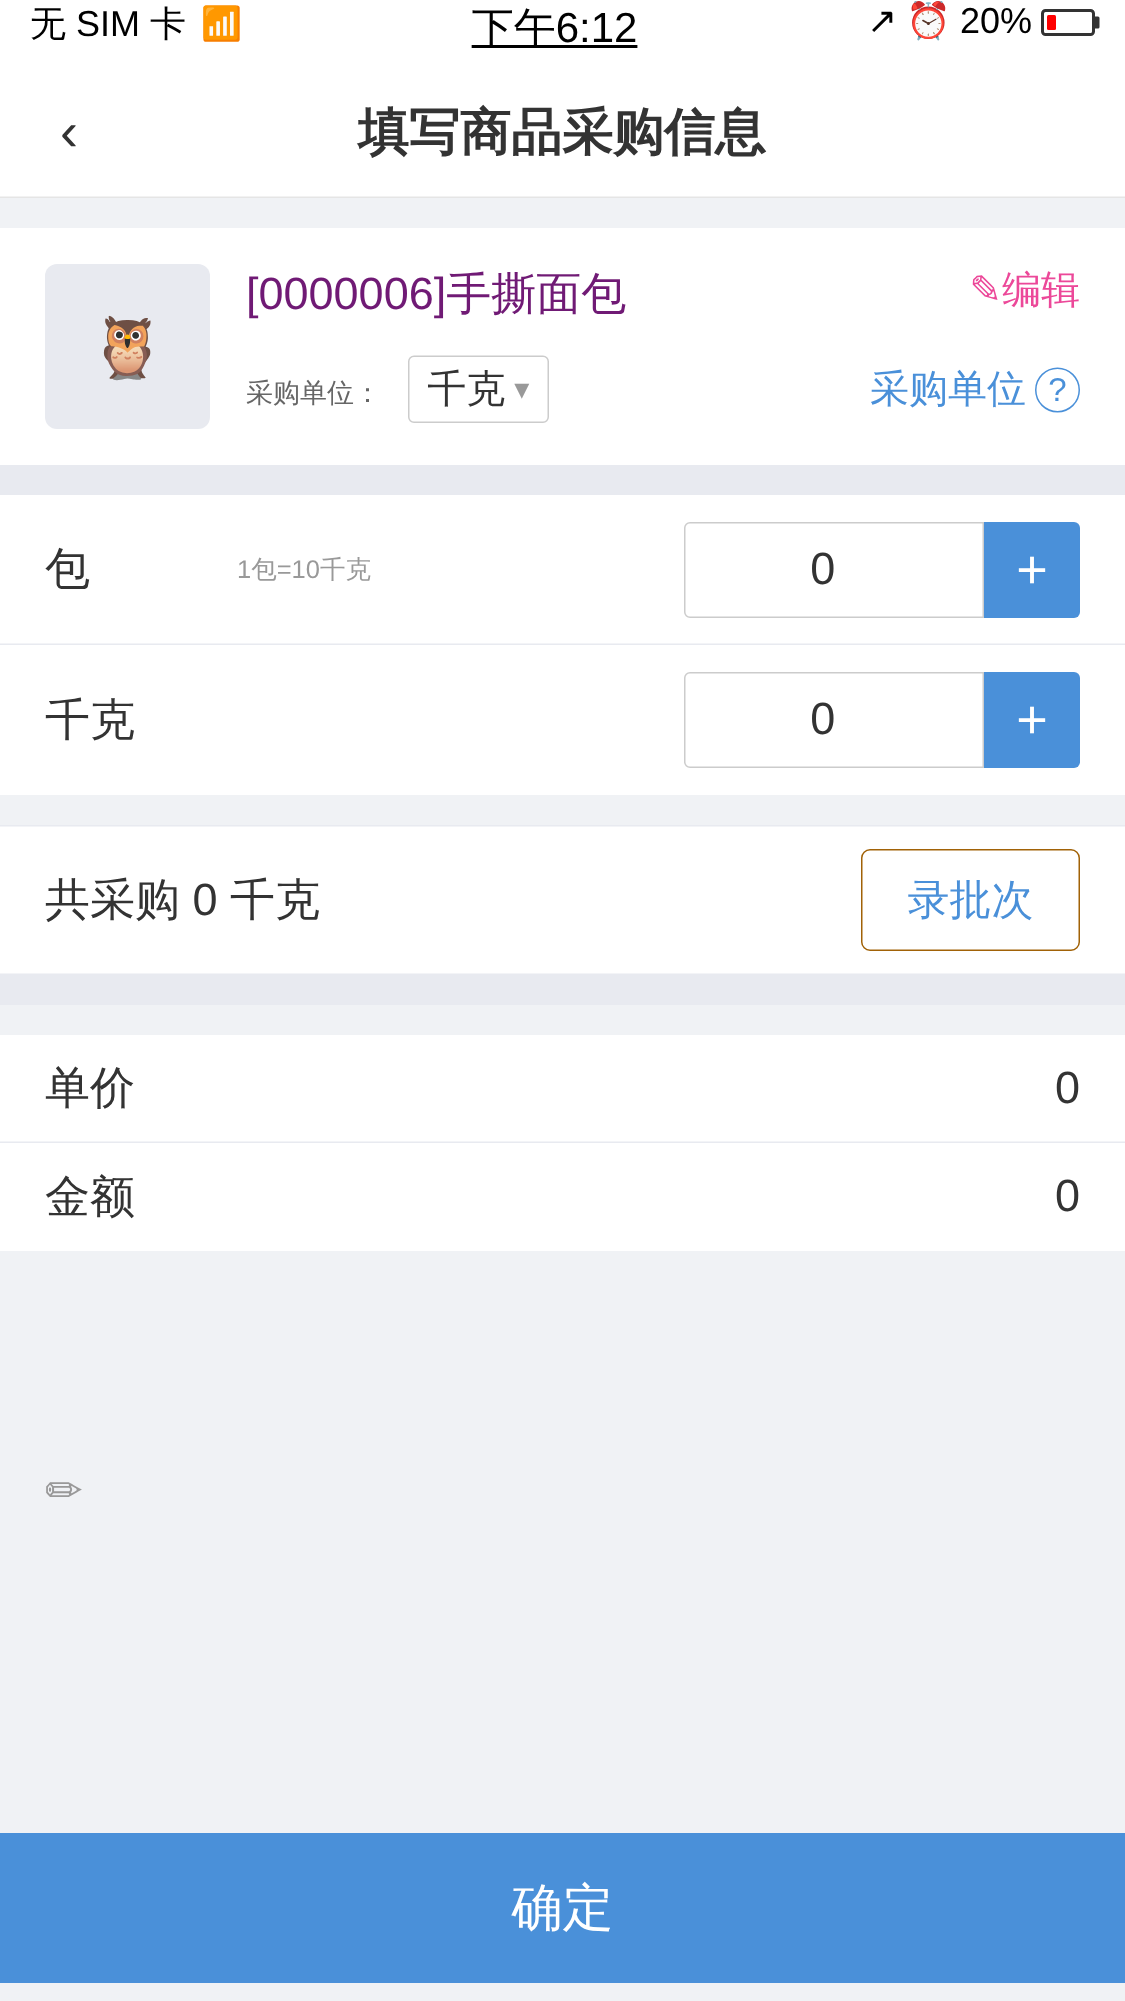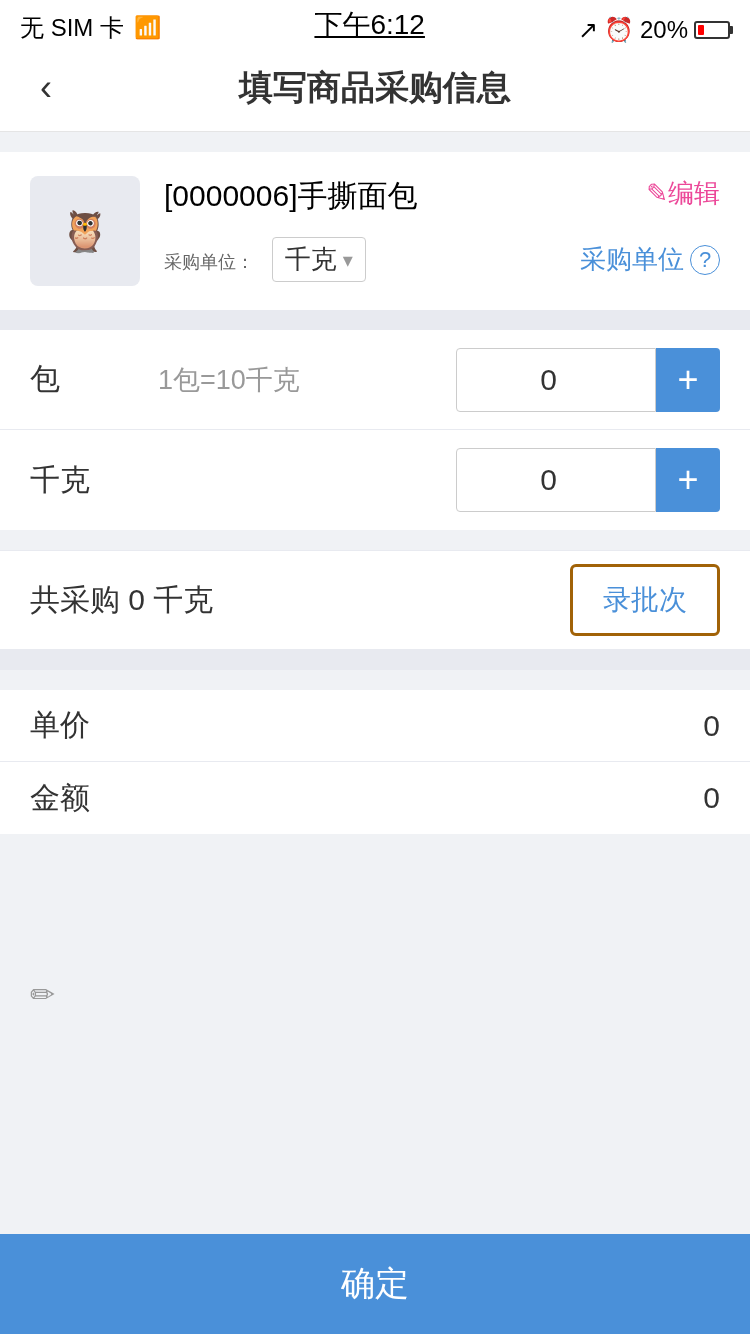--- a/index.html
+++ b/index.html
@@ -11,21 +11,21 @@
       background: #f0f2f5;
       font-size: 28px;
       color: #333;
     }
 
     
     .status-bar {
       height: 44px;
       background: #fff;
       display: flex;
-      align-items: flex-end;
+      align-items: flex-start;
       justify-content: space-between;
       padding: 0 20px;
       font-size: 24px;
       color: #000;
     }
     .status-left { display: flex; align-items: center; gap: 10px; }
     .status-center { font-size: 28px; font-weight: 500; text-decoration: underline; }
     .status-right { display: flex; align-items: center; gap: 6px; font-size: 24px; }
     .battery {
       display: inline-flex; align-items: center; gap: 2px;
@@ -108,21 +108,21 @@
     }
     .product-header {
       display: flex;
       justify-content: space-between;
       align-items: flex-start;
       margin-bottom: 20px;
     }
     .product-name {
       font-size: 30px;
       font-weight: 500;
-      color: #000000;
+      color: #701a75;
     }
     .product-edit {
       color: #ec4899;
       font-size: 26px;
       display: flex;
       align-items: center;
       gap: 4px;
       cursor: pointer;
     }
     .product-unit-row {
@@ -179,21 +179,21 @@
     }
     .input-row:last-child {
       border-bottom: none;
     }
     .input-label {
       font-size: 30px;
       color: #333;
       min-width: 120px;
     }
     .input-sub {
-      font-size: 27px;
+      font-size: 17px;
       color: #999;
       margin-left: 8px;
     }
     .input-spacer { flex: 1; }
     .qty-input-wrap {
       display: flex;
       align-items: center;
       gap: 0;
     }
     .qty-input {
@@ -231,21 +231,21 @@
       margin-top: 20px;
       border-top: 1px solid #e8eaf0;
       border-bottom: 1px solid #e8eaf0;
     }
     .summary-text {
       font-size: 30px;
       color: #333;
       flex: 1;
     }
     .record-btn {
-      border: 3px solid #a16207;
+      border: 1px solid #a16207;
       color: #4a90d9;
       background: #fff;
       border-radius: 6px;
       padding: 14px 30px;
       font-size: 28px;
       cursor: pointer;
     }
 
     
     .info-section {
@@ -287,21 +287,21 @@
       color: #999;
     }
     .notes-placeholder {
       font-size: 28px;
       color: #bbb;
     }
 
     
     .bottom-bar {
       position: fixed;
-      bottom: 0;
+      bottom: 12px;
       left: 0;
       width: 750px;
       height: 100px;
       background: #4a90d9;
       display: flex;
       align-items: center;
       justify-content: center;
       cursor: pointer;
     }
     .confirm-btn-text {

